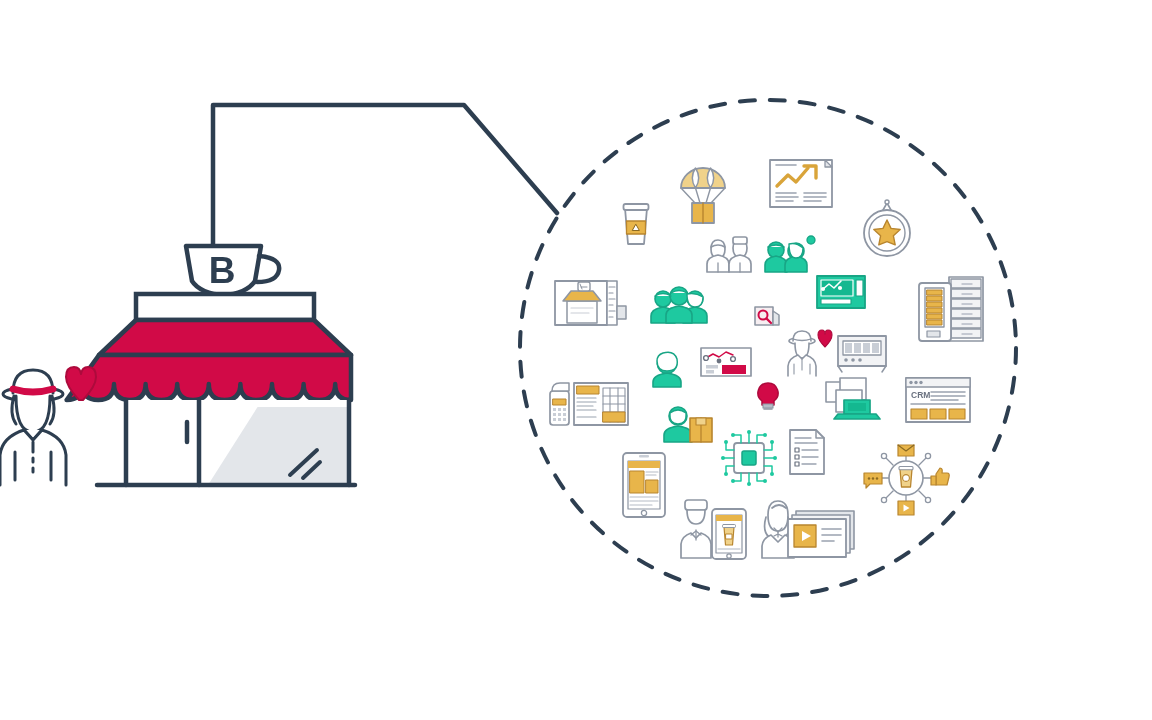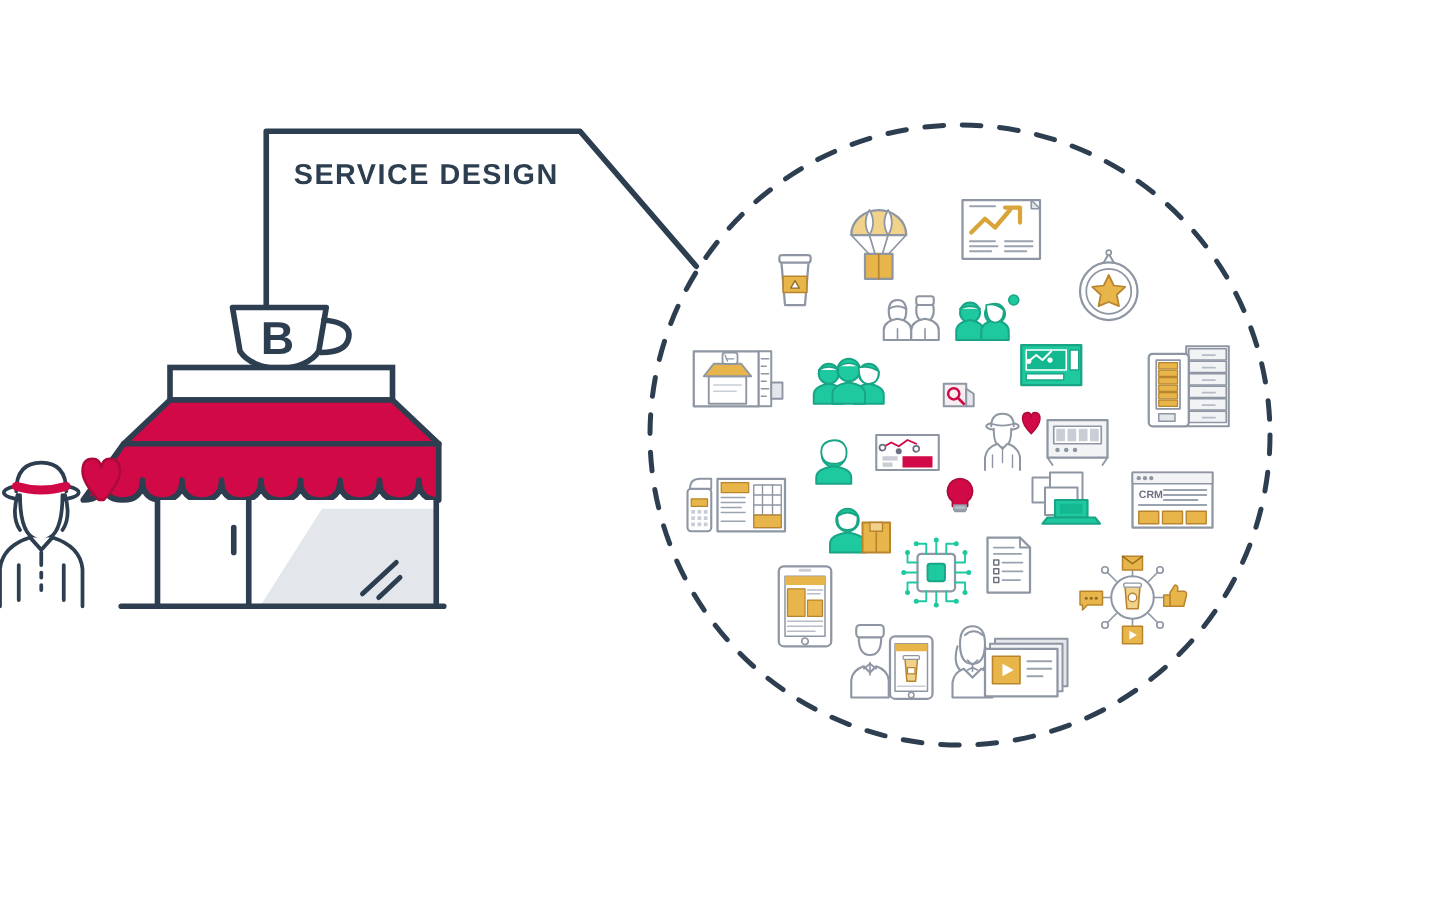--- a/index.html
+++ b/index.html
@@ -13,21 +13,20 @@
     position:absolute;font-family:"Liberation Sans",sans-serif;
     font-weight:700;letter-spacing:1.2px;color:#2d3e50;
     font-size:23px;white-space:nowrap;
   }
 </style>
 </head>
 <body>
 
 <div id="stage">
 
-  <div class="label-text" id="calloutLabel" style="left:235px;top:126px;">SERVICE DESIGN</div>
 
   <svg class="layer" viewBox="0 0 1152 720">
     <defs>
       <clipPath id="shopWindowClip">
         <rect x="125" y="407" width="225" height="78"></rect>
       </clipPath>
     </defs>
 
     <g fill="none" stroke="#2d3e50" stroke-width="4.5" stroke-linecap="round" stroke-linejoin="round">
       <path d="M 213 262 L 213 105 L 464 105 L 557 213"></path>

